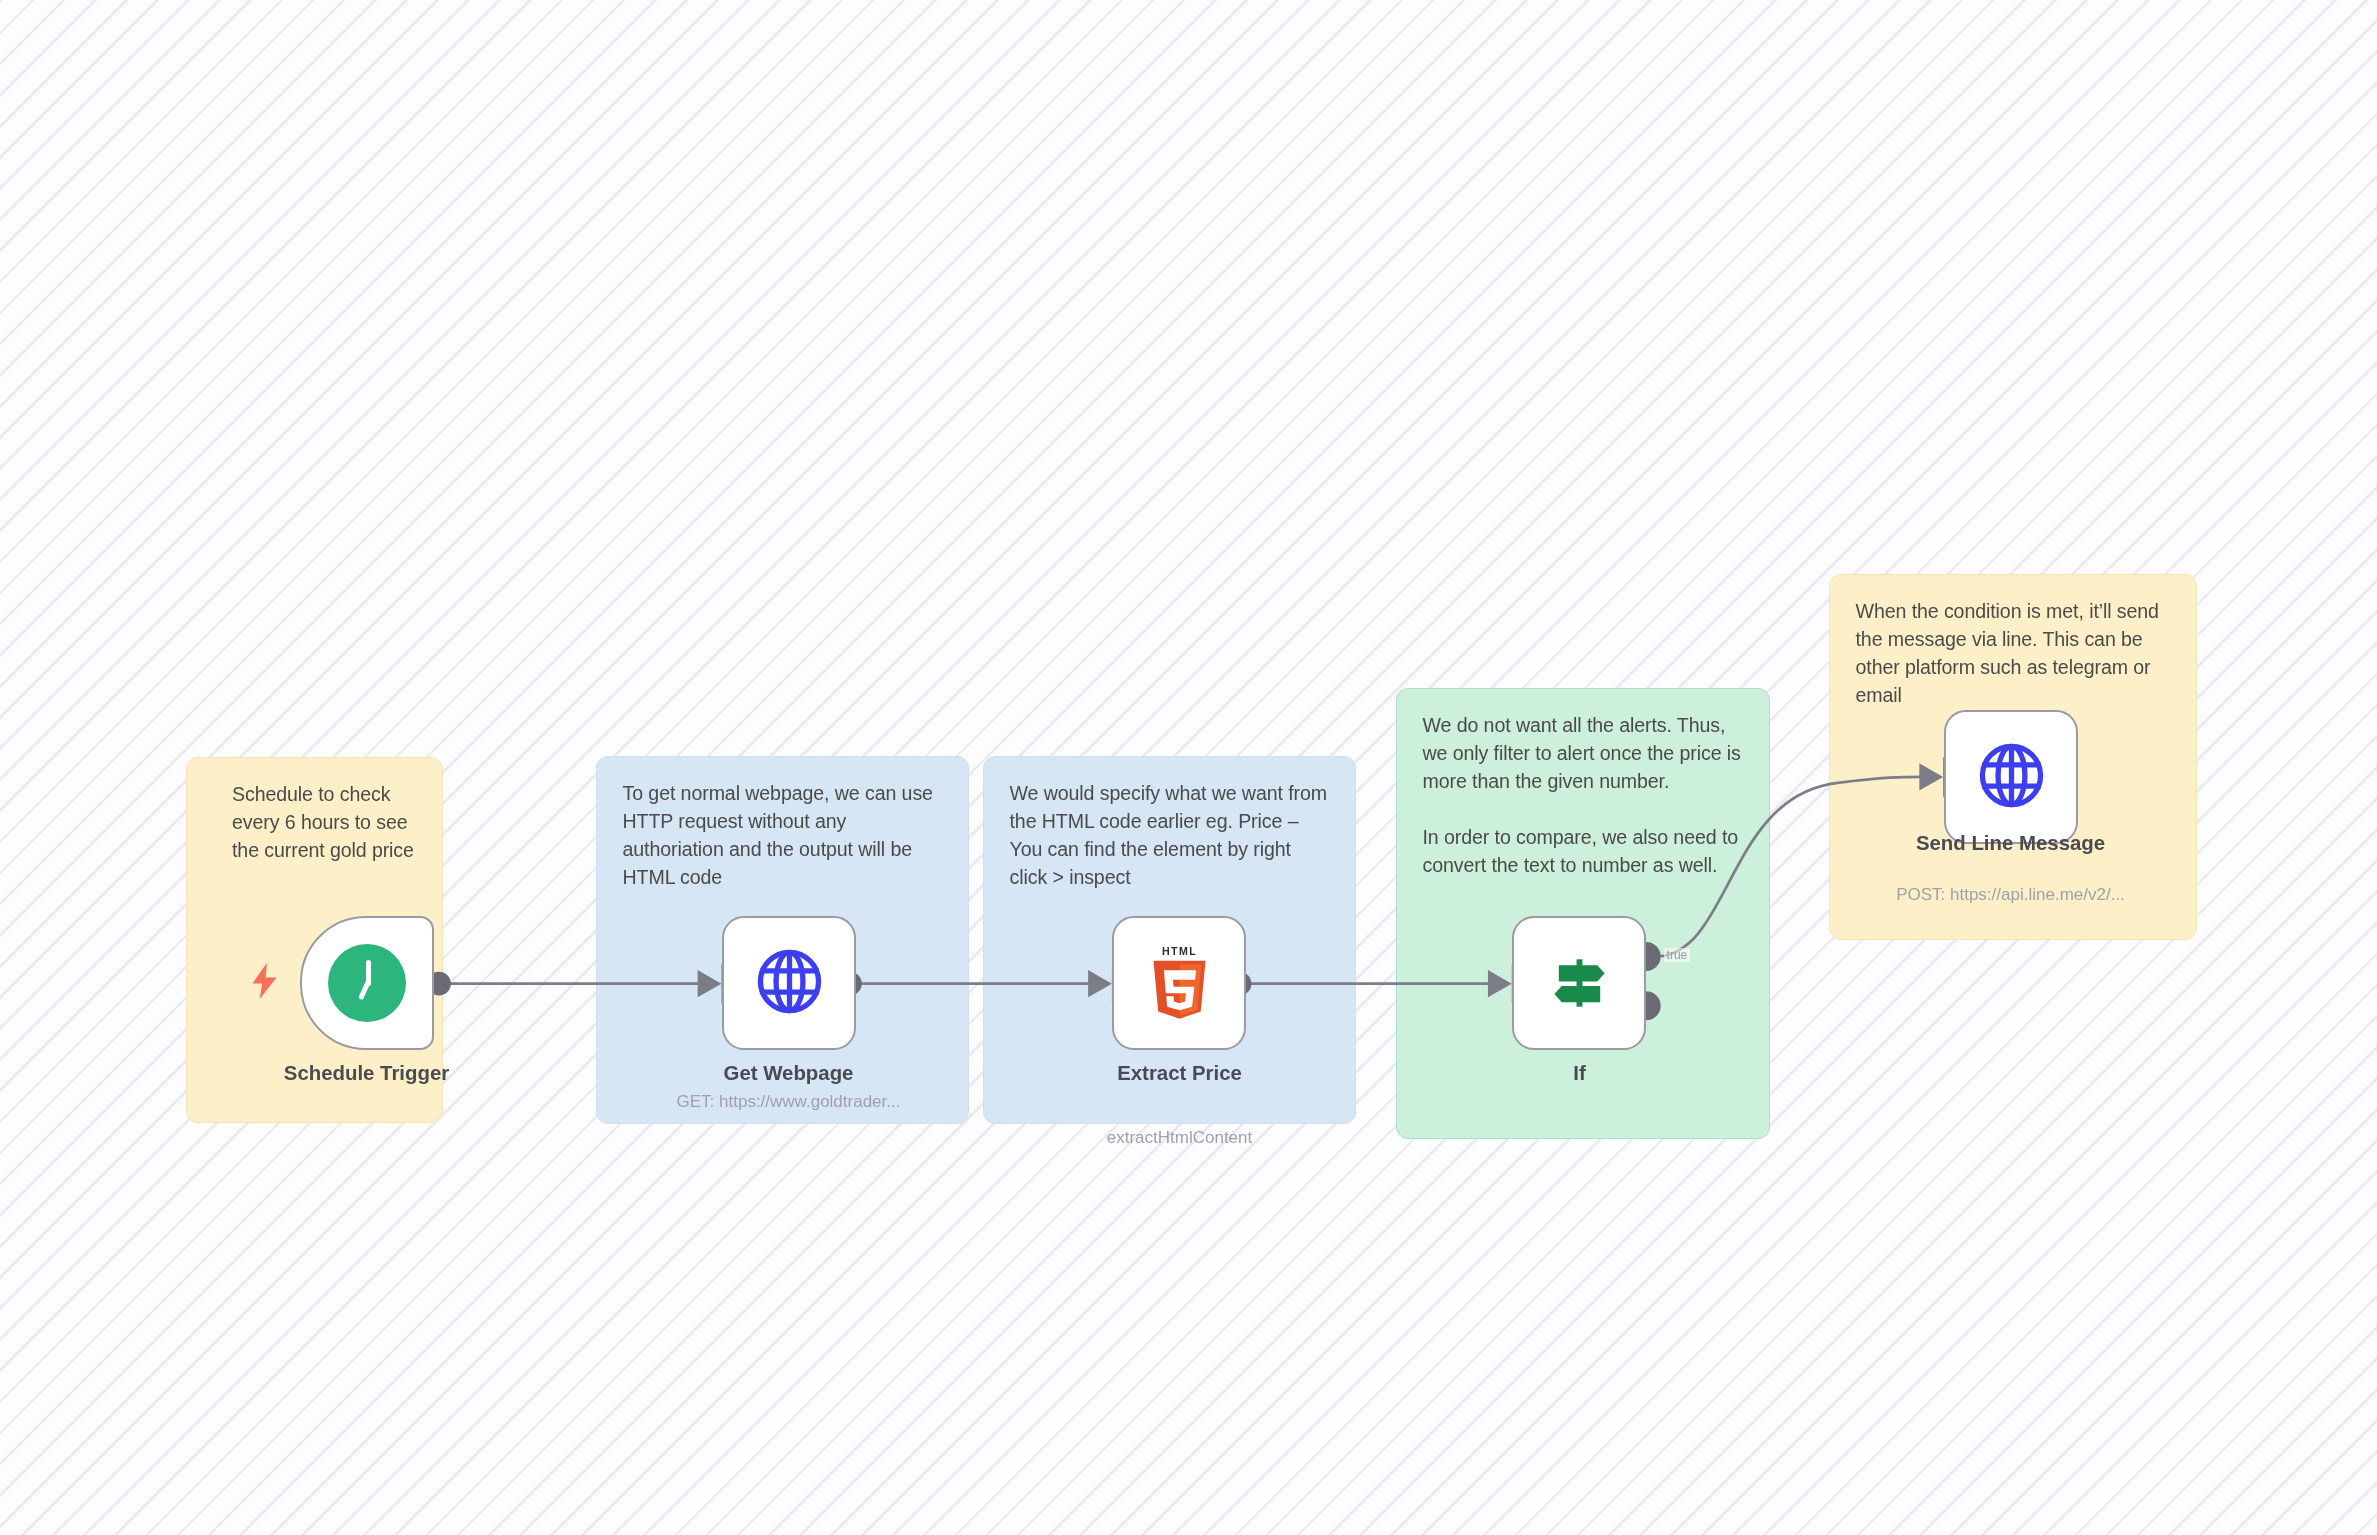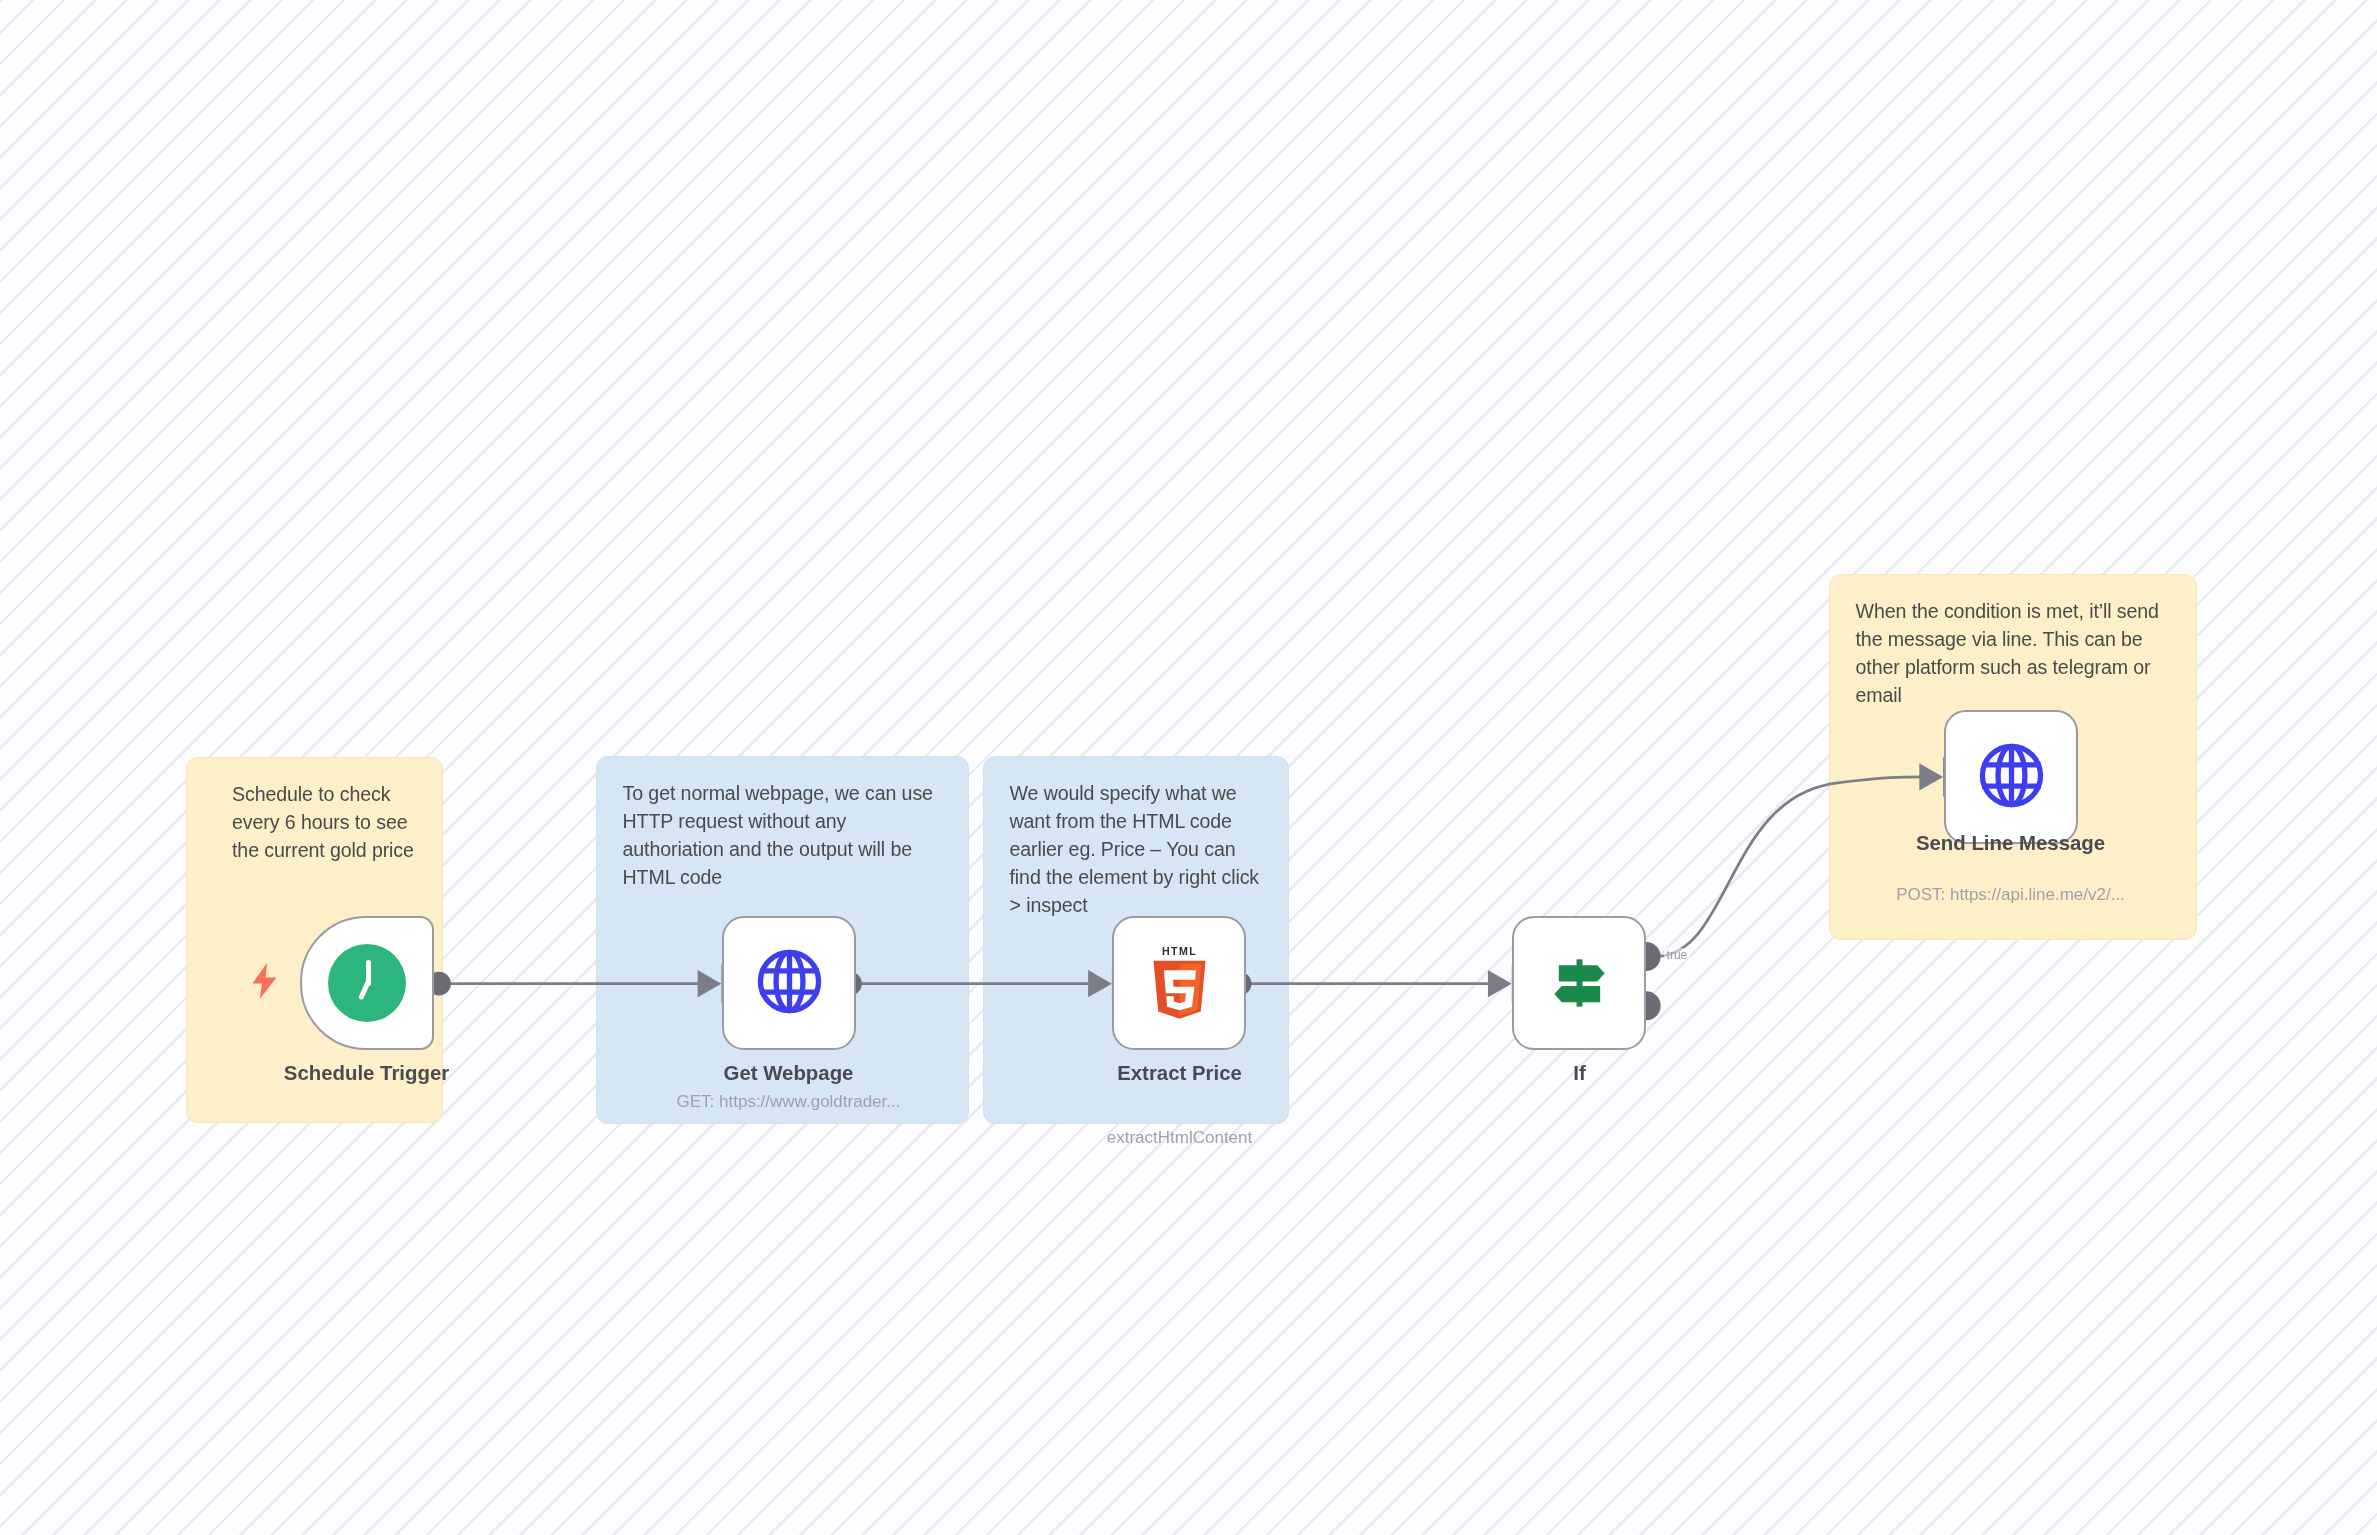--- a/index.html
+++ b/index.html
@@ -149,24 +149,29 @@
 <div id="canvas">
 
   <div class="sticky yellow" style="left:186px; top:757px; width:257px; height:366px;padding-left:45px;">
     <div class="sticky-text">Schedule to check every 6 hours to see the current gold price</div>
   </div>
 
   <div class="sticky blue" style="left:596px; top:756px; width:373px; height:368px;">
     <div class="sticky-text">To get normal webpage, we can use HTTP request without any authoriation and the output will be HTML code</div>
   </div>
 
-  <div class="sticky blue" style="left:983px; top:756px; width:306px; height:368px;">
+  <div class="sticky blue" style="left:983px; top:756px; width:373px; height:368px;">
     <div class="sticky-text">We would specify what we want from the HTML code earlier eg. Price – You can find the element by right click &gt; inspect</div>
   </div>
 
+  <div class="sticky green" style="left:1396px; top:688px; width:374px; height:451px;">
+    <div class="sticky-text">We do not want all the alerts. Thus, we only filter to alert once the price is more than the given number.
+
+In order to compare, we also need to convert the text to number as well.</div>
+  </div>
 
   <div class="sticky yellow" style="left:1829px; top:574px; width:368px; height:366px;">
     <div class="sticky-text">When the condition is met, it’ll send the message via line. This can be other platform such as telegram or email</div>
   </div>
 
   <svg id="wires" viewBox="0 0 2794 1805">
 
     <g>
       <line class="wire" x1="520" y1="1156" x2="826" y2="1156"></line>
       <circle class="wire-dot" cx="516" cy="1156" r="14"></circle>

